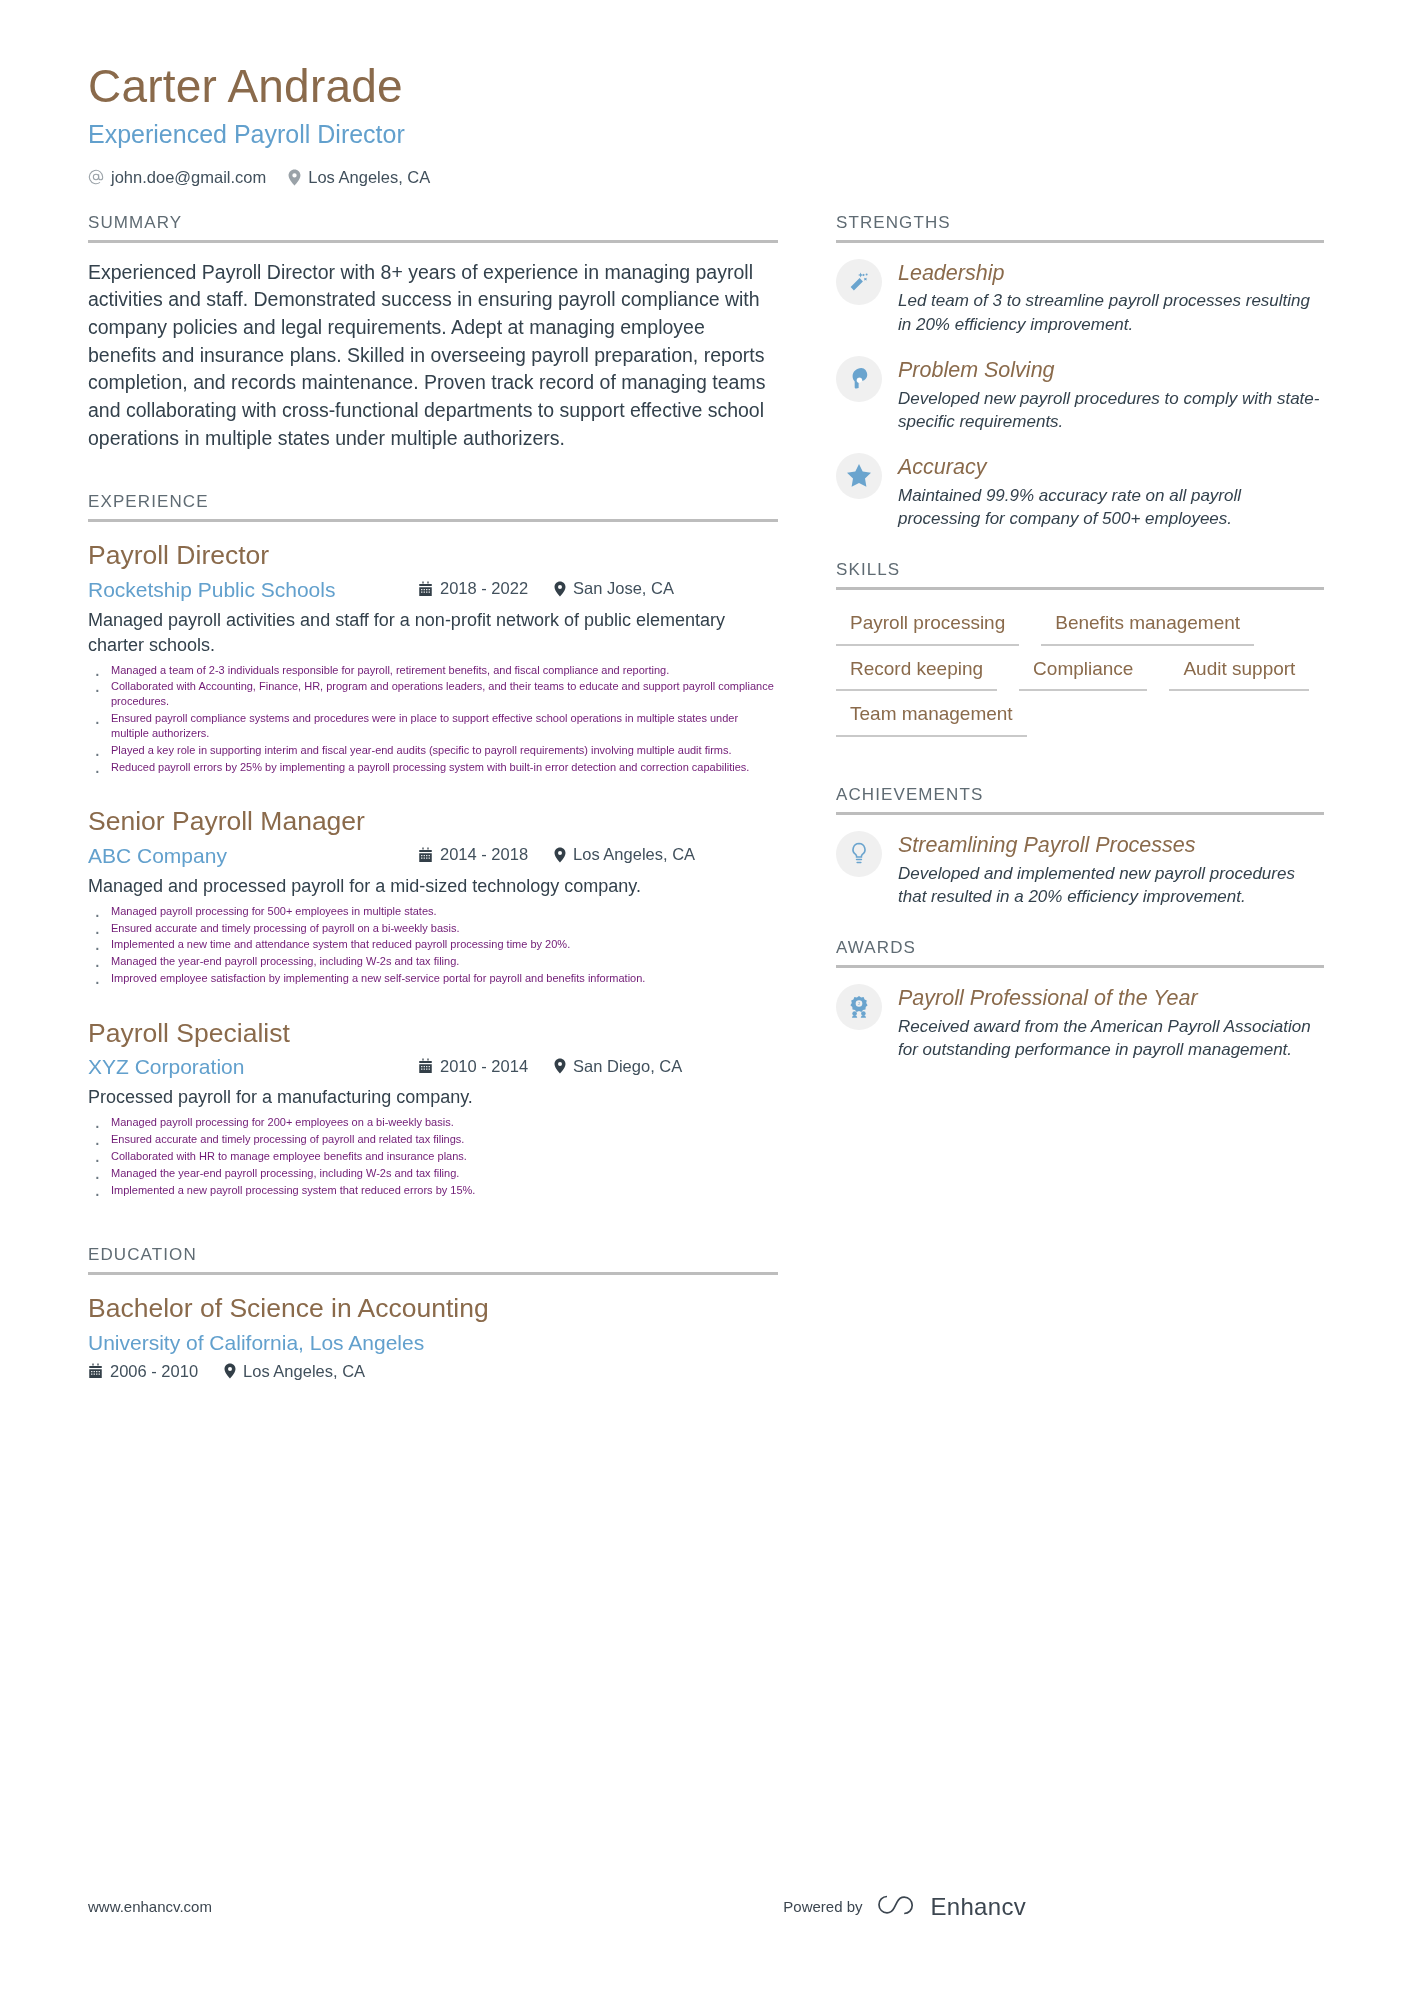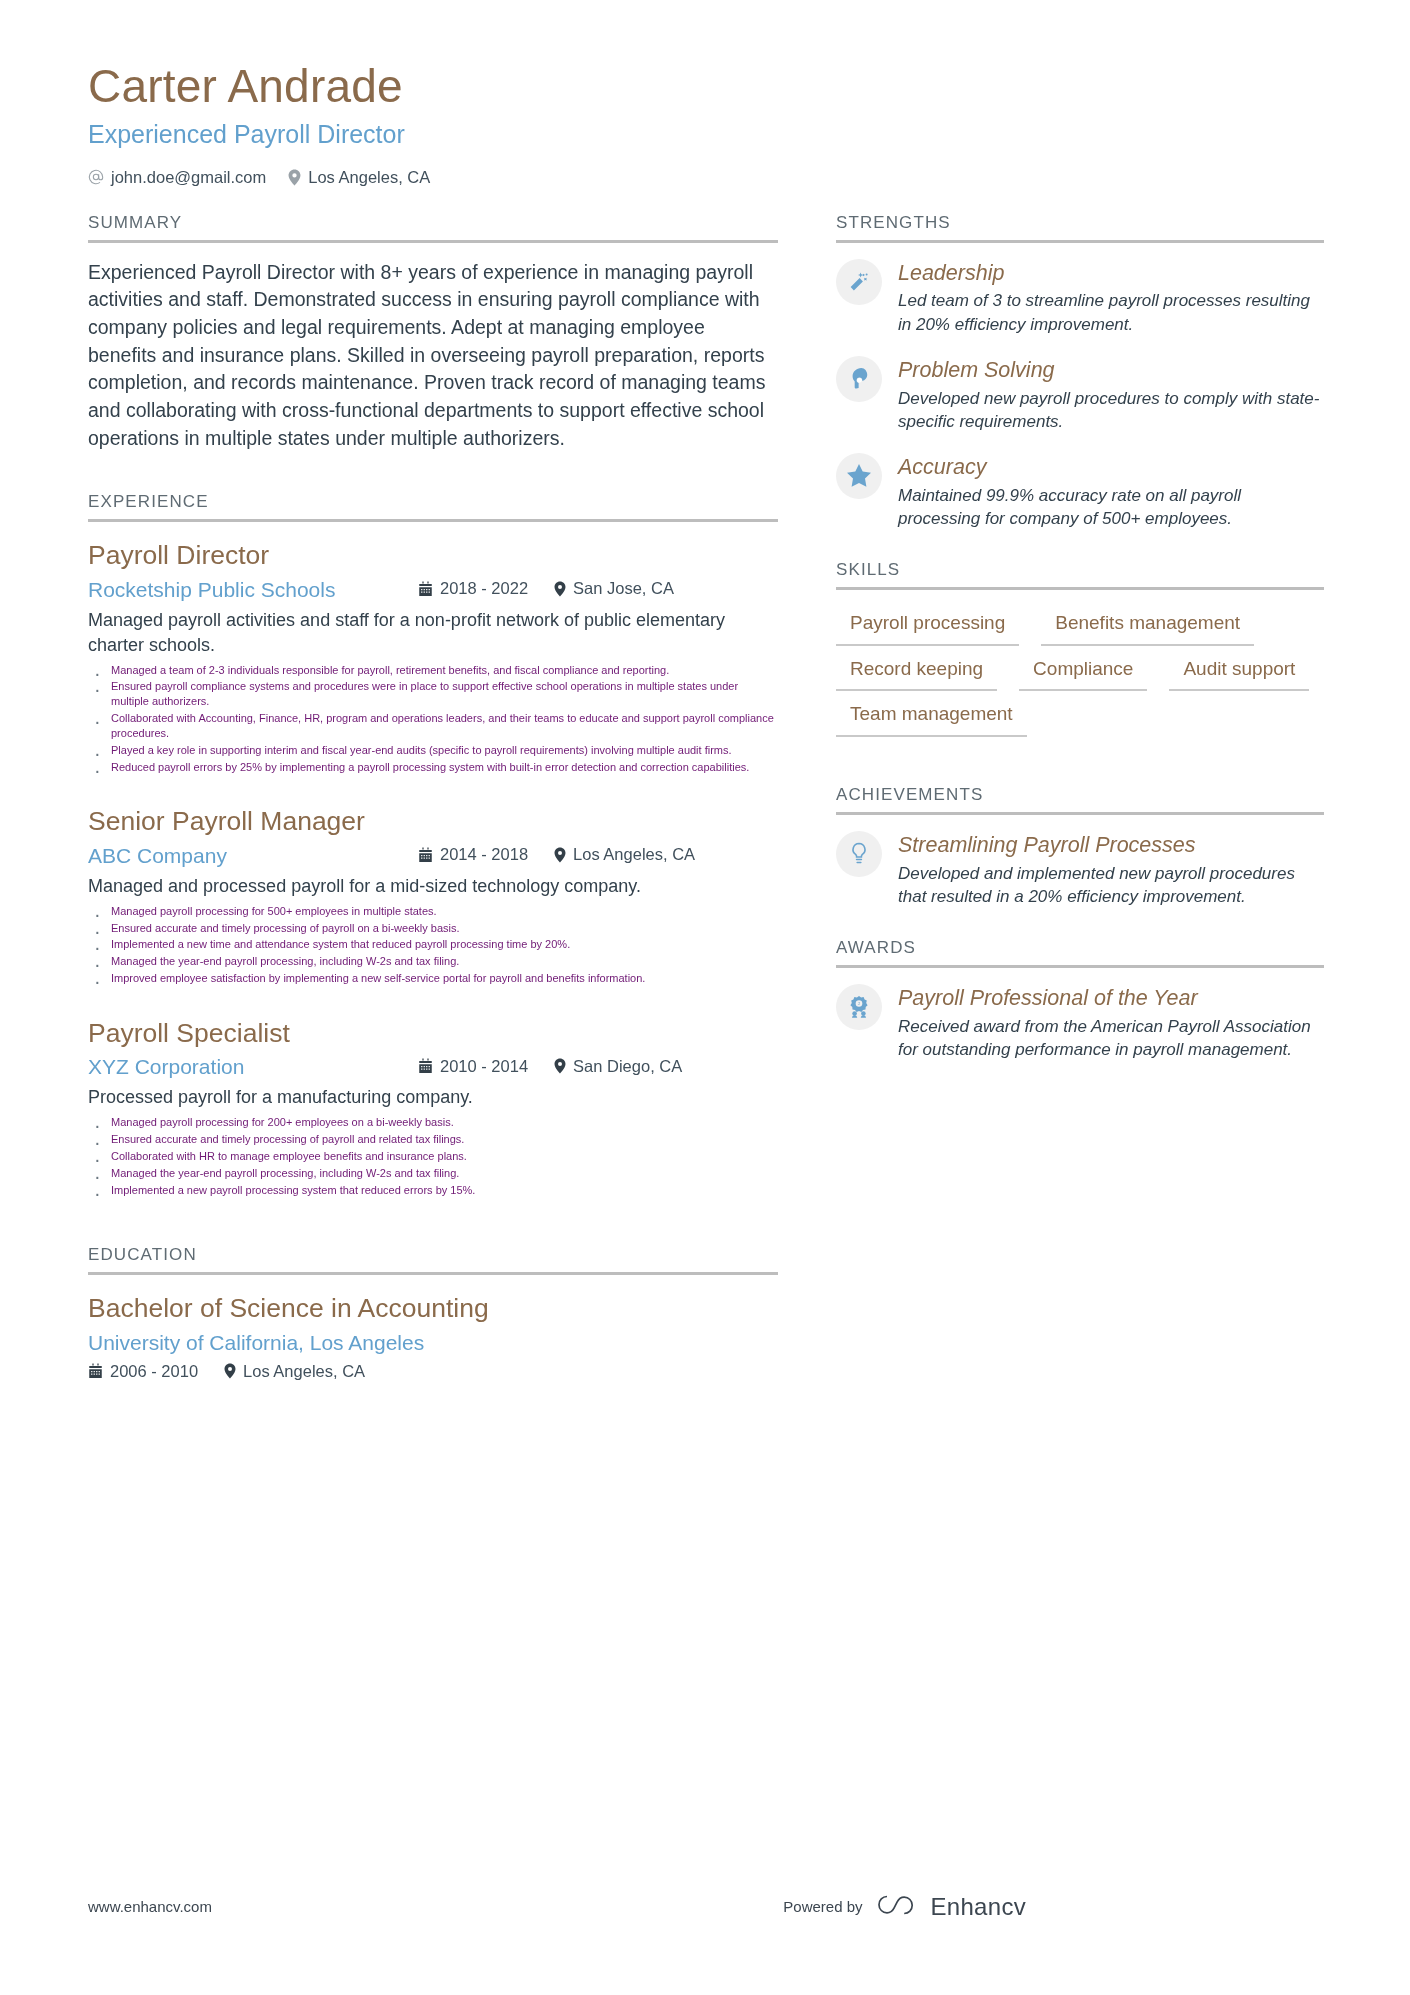--- a/index.html
+++ b/index.html
@@ -283,22 +283,22 @@
                 <svg width="12" height="16" viewBox="0 0 24 30" fill="#333f48">
                   <path d="M12 0C5.9 0 1 4.9 1 11c0 8 11 19 11 19s11-11 11-19C23 4.9 18.1 0 12 0zm0 15a4 4 0 1 1 0-8 4 4 0 0 1 0 8z"></path>
                 </svg>
               </span>
               <span>San Jose, CA</span>
             </span>
           </div>
           <div class="exp-desc">Managed payroll activities and staff for a non-profit network of public elementary charter schools.</div>
           <ul class="bullets">
             <li>Managed a team of 2-3 individuals responsible for payroll, retirement benefits, and fiscal compliance and reporting.</li>
+            <li>Collaborated with Accounting, Finance, HR, program and operations leaders, and their teams to educate and support payroll compliance procedures.</li>
             <li>Ensured payroll compliance systems and procedures were in place to support effective school operations in multiple states under multiple authorizers.</li>
-            <li>Collaborated with Accounting, Finance, HR, program and operations leaders, and their teams to educate and support payroll compliance procedures.</li>
             <li>Played a key role in supporting interim and fiscal year-end audits (specific to payroll requirements) involving multiple audit firms.</li>
             <li>Reduced payroll errors by 25% by implementing a payroll processing system with built-in error detection and correction capabilities.</li>
           </ul>
         </div>
 
         <div class="exp-item">
           <div class="exp-role">Senior Payroll Manager</div>
           <div class="exp-meta">
             <div class="exp-company">ABC Company</div>
             <span class="meta-chip">

